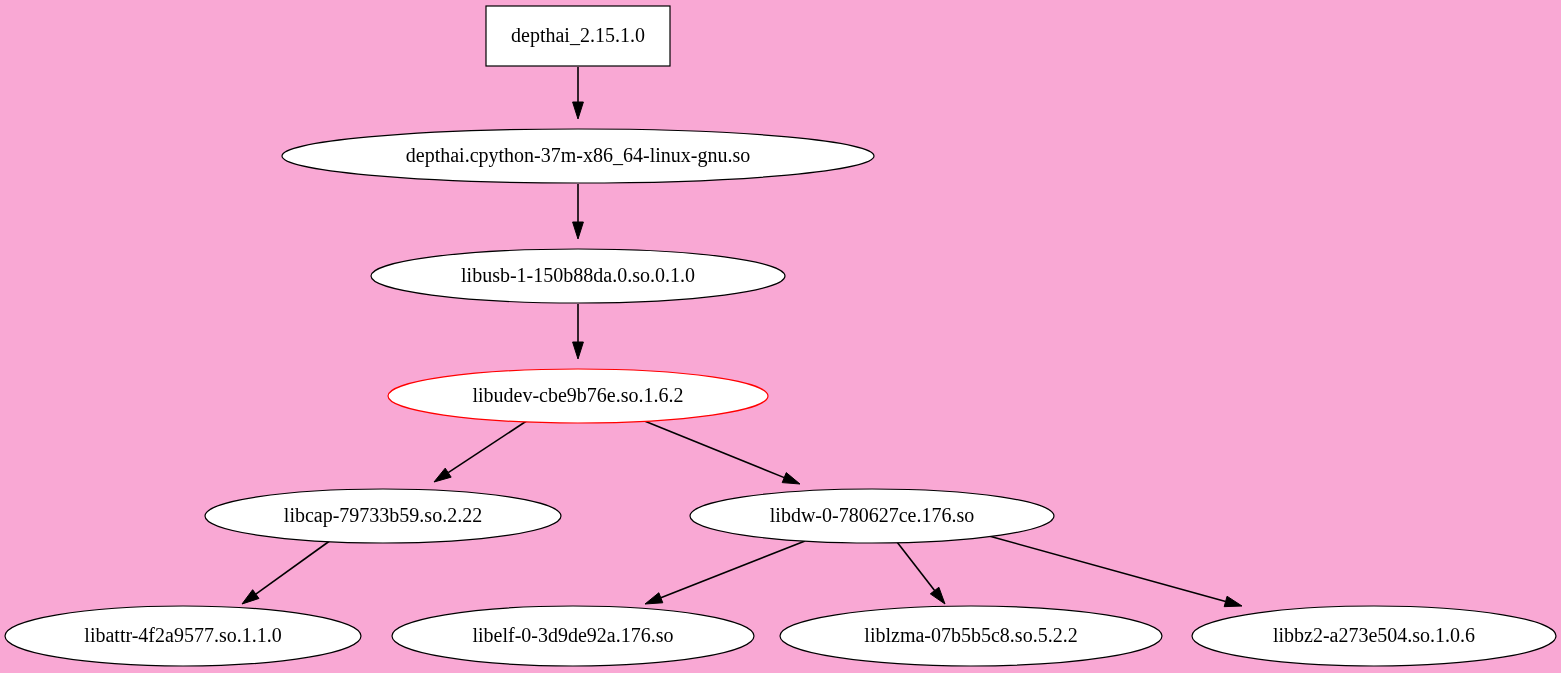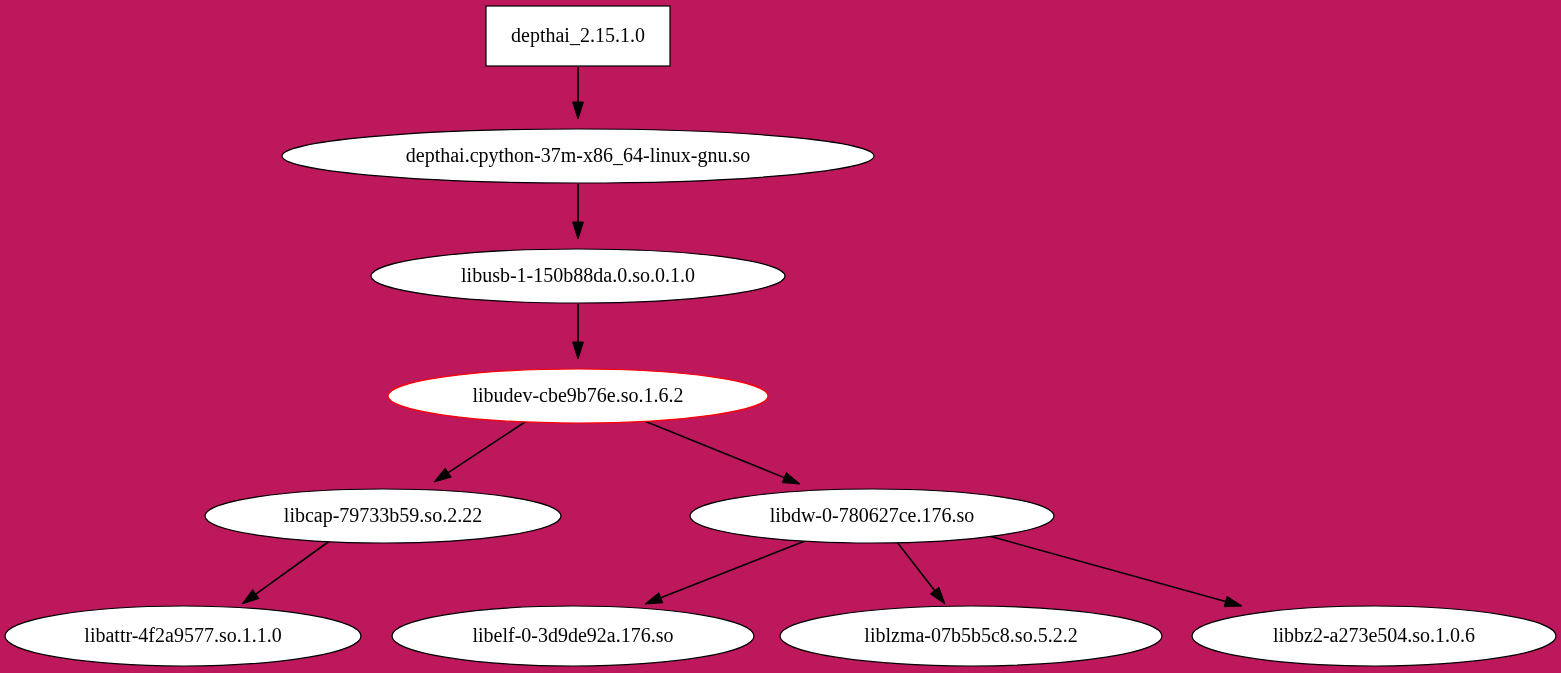--- a/index.html
+++ b/index.html
@@ -4,21 +4,21 @@
 <style>
   html, body {
     margin: 0;
     padding: 0;
     background: #ffffff;
   }
   #graph-root {
     position: relative;
     width: 1561px;
     height: 673px;
-    background: #be185d;
+    background: #f9a8d4;
     font-family: "Liberation Serif", "DejaVu Serif", serif;
     overflow: hidden;
   }
   svg#dep-graph {
     display: block;
     width: 1561px;
     height: 673px;
   }
   .node-shape {
     fill: #ffffff;

